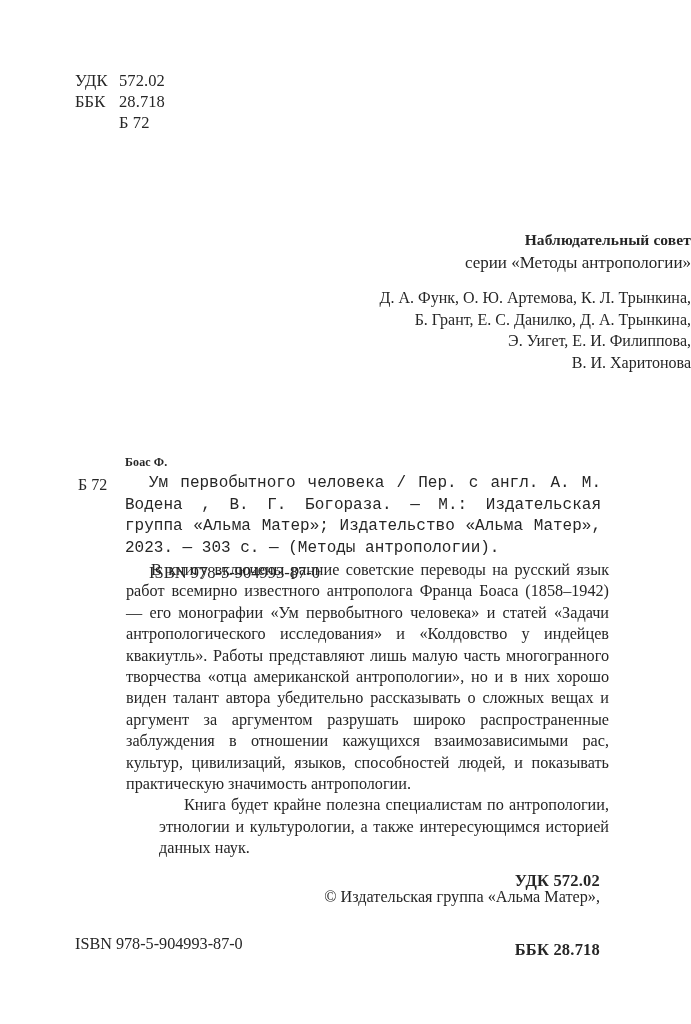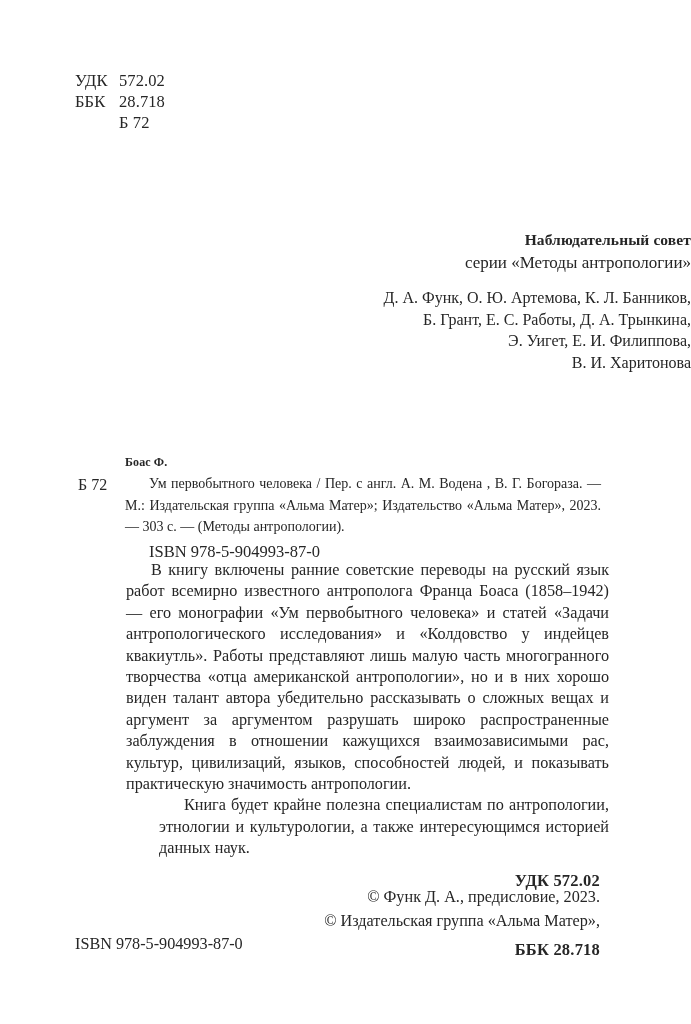--- a/index.html
+++ b/index.html
@@ -87,25 +87,26 @@
     left: 125px;
     width: 476px;
   }
   .record-author {
     font-size: 12px;
     font-weight: bold;
     line-height: 21px;
     letter-spacing: 0.1px;
   }
   .record-desc {
-    font-size: 14px;
+    font-size: 16px;
     line-height: 21.5px;
     text-align: justify;
     text-indent: 24px;
     margin-top: 0px;
+    font-family: Liberation Mono, monospace;
   }
   .record-isbn {
     font-size: 16.5px;
     line-height: 21.5px;
     margin-top: 3px;
     padding-left: 24px;
   }
 
   
   .annotation {
@@ -170,22 +171,22 @@
   <div class="udk-top">
     <div class="row"><span class="lbl">УДК</span><span>572.02</span></div>
     <div class="row"><span class="lbl">ББК</span><span>28.718</span></div>
     <div class="row third"><span>Б 72</span></div>
   </div>
 
   <div class="board">
     <div class="board-title">Наблюдательный совет</div>
     <div class="board-series">серии «Методы антропологии»</div>
     <div class="board-members">
-      <div>Д. А. Функ, О. Ю. Артемова, К. Л. Банников,</div>
-      <div>Б. Грант, Е. С. Работы, Д. А. Трынкина,</div>
+      <div>Д. А. Функ, О. Ю. Артемова, К. Л. Трынкина,</div>
+      <div>Б. Грант, Е. С. Данилко, Д. А. Трынкина,</div>
       <div>Э. Уигет, Е. И. Филиппова,</div>
       <div>В. И. Харитонова</div>
     </div>
   </div>
 
   <div class="record">
     <div class="record-code">Б 72</div>
     <div class="record-body">
       <div class="record-author">Боас Ф.</div>
       <div class="record-desc">Ум первобытного человека / Пер. с англ. А. М. Водена , В. Г. Богораза. — М.: Издательская группа «Альма Матер»; Издательство «Альма Матер», 2023. — 303 с. — (Методы антропологии).</div>
@@ -197,19 +198,18 @@
     <p>В книгу включены ранние советские переводы на русский язык работ всемирно известного антрополога Франца Боаса (1858–1942) — его монографии «Ум первобытного человека» и статей «Задачи антропологического исследования» и «Колдовство у индейцев квакиутль». Работы представляют лишь малую часть многогранного творчества «отца американской антропологии», но и в них хорошо виден талант автора убедительно рассказывать о сложных вещах и аргумент за аргументом разрушать широко распространенные заблуждения в отношении кажущихся взаимозависимыми рас, культур, цивилизаций, языков, способностей людей, и показывать практическую значимость антропологии.</p>
     <p>Книга будет крайне полезна специалистам по антропологии, этнологии и культурологии, а также интересующимся историей данных наук.</p>
   </div>
 
   <div class="udk-bottom">
     <div>УДК 572.02</div>
     <div>ББК 28.718</div>
   </div>
 
   <div class="copyright">
-    <div class="line">© Функ Д. А., предисловие, 2023.</div>
     <div class="line">© Издательская группа «Альма Матер»,</div>
   </div>
 
   <div class="isbn-bottom">ISBN 978-5-904993-87-0</div>
 
 </div>
 
 </body></html>

